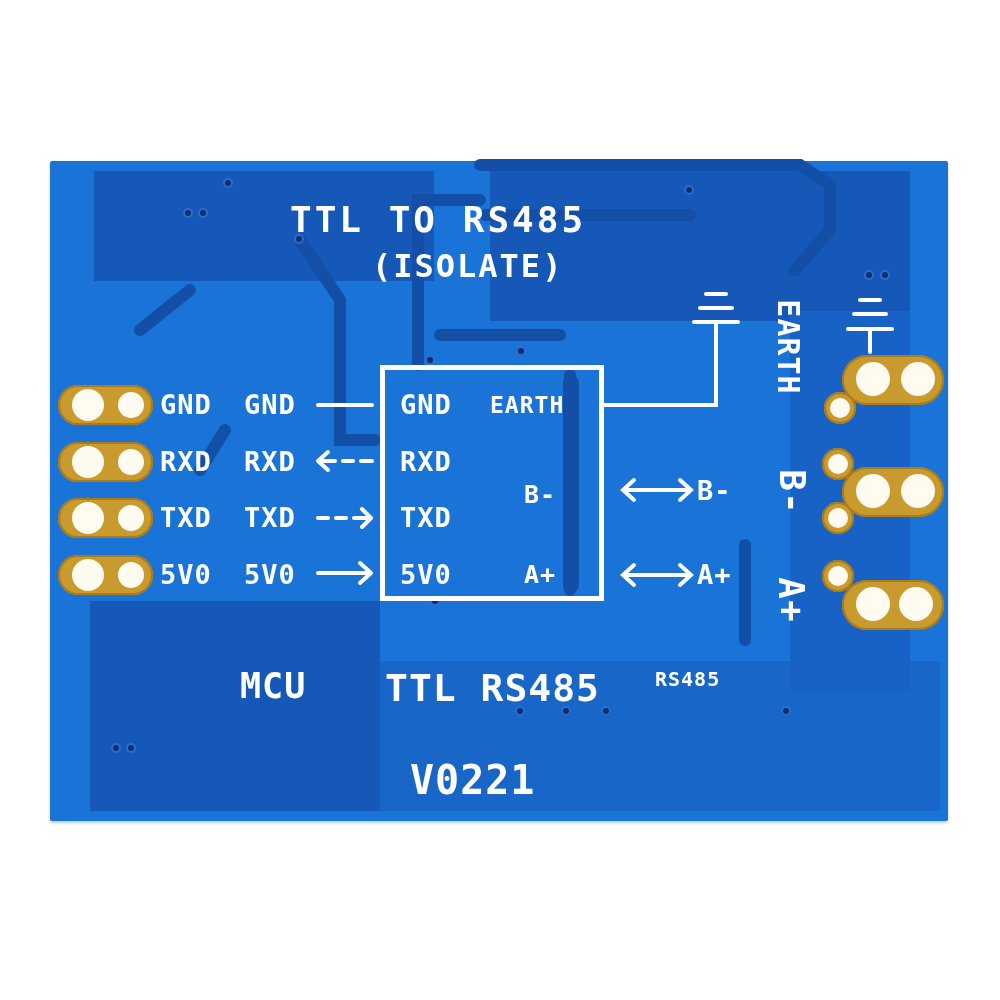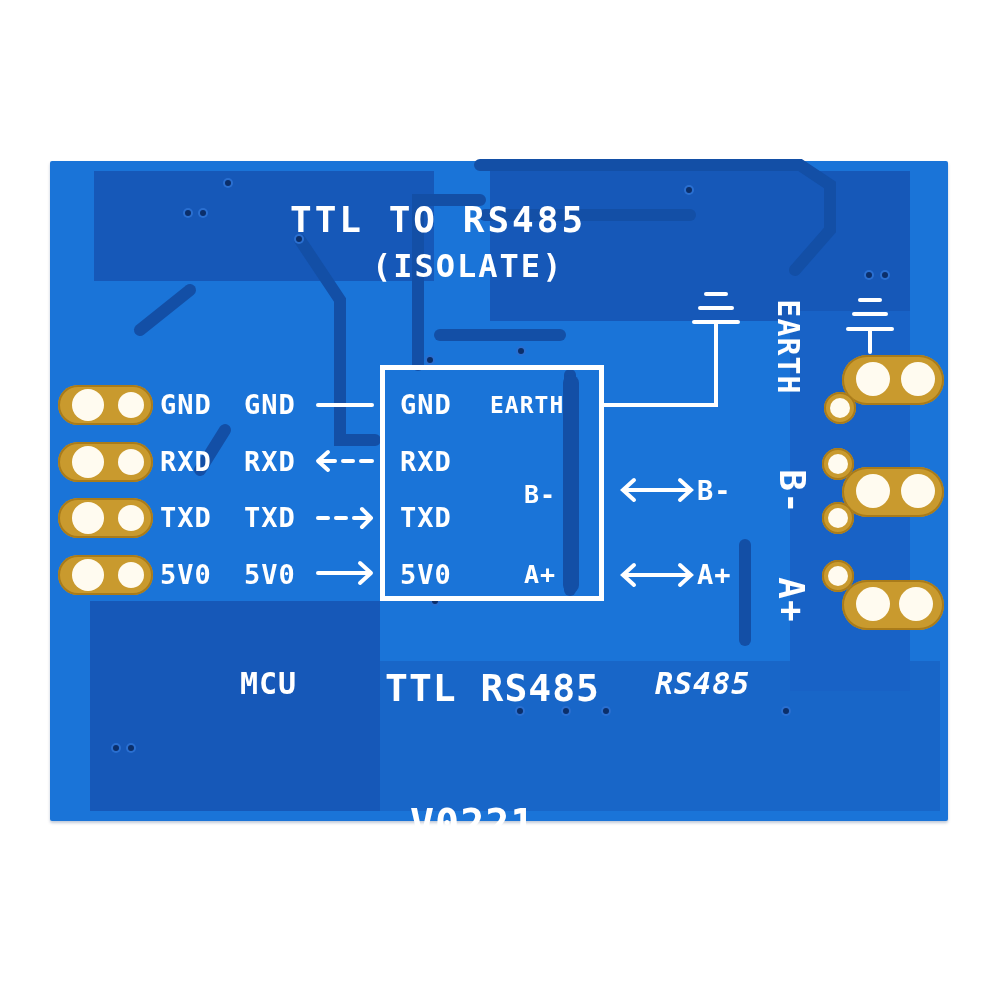--- a/index.html
+++ b/index.html
@@ -164,17 +164,17 @@
   <div class="hole" style="left:828px;top:454px;width:20px;height:20px;"></div>
   <div class="hole" style="left:828px;top:508px;width:20px;height:20px;"></div>
 
   <div class="pad" style="left:842px;top:580px;width:102px;height:50px;border-radius:25px;"></div>
   <div class="pad" style="left:822px;top:560px;width:32px;height:32px;border-radius:50%;"></div>
   <div class="hole" style="left:856px;top:587px;width:34px;height:34px;"></div>
   <div class="hole" style="left:899px;top:587px;width:34px;height:34px;"></div>
   <div class="hole" style="left:828px;top:566px;width:20px;height:20px;"></div>
 </div>
 
-<div class="silk" style="left:240px;top:669px;font-size:30px;">MCU</div>
+<div class="silk" style="left:240px;top:669px;font-size:35px;">MCU</div>
 <div class="silk" style="left:385px;top:669px;font-size:38px;">TTL RS485</div>
-<div class="silk" style="left:655px;top:669px;font-size:30px;font-style:italic;">RS485</div>
+<div class="silk" style="left:655px;top:669px;font-size:20px;">RS485</div>
 
-<div class="silk" style="left:410px;top:760px;font-size:40px;margin-top:44px;">V0221</div>
+<div class="silk" style="left:410px;top:760px;font-size:40px;">V0221</div>
 
 </body></html>

